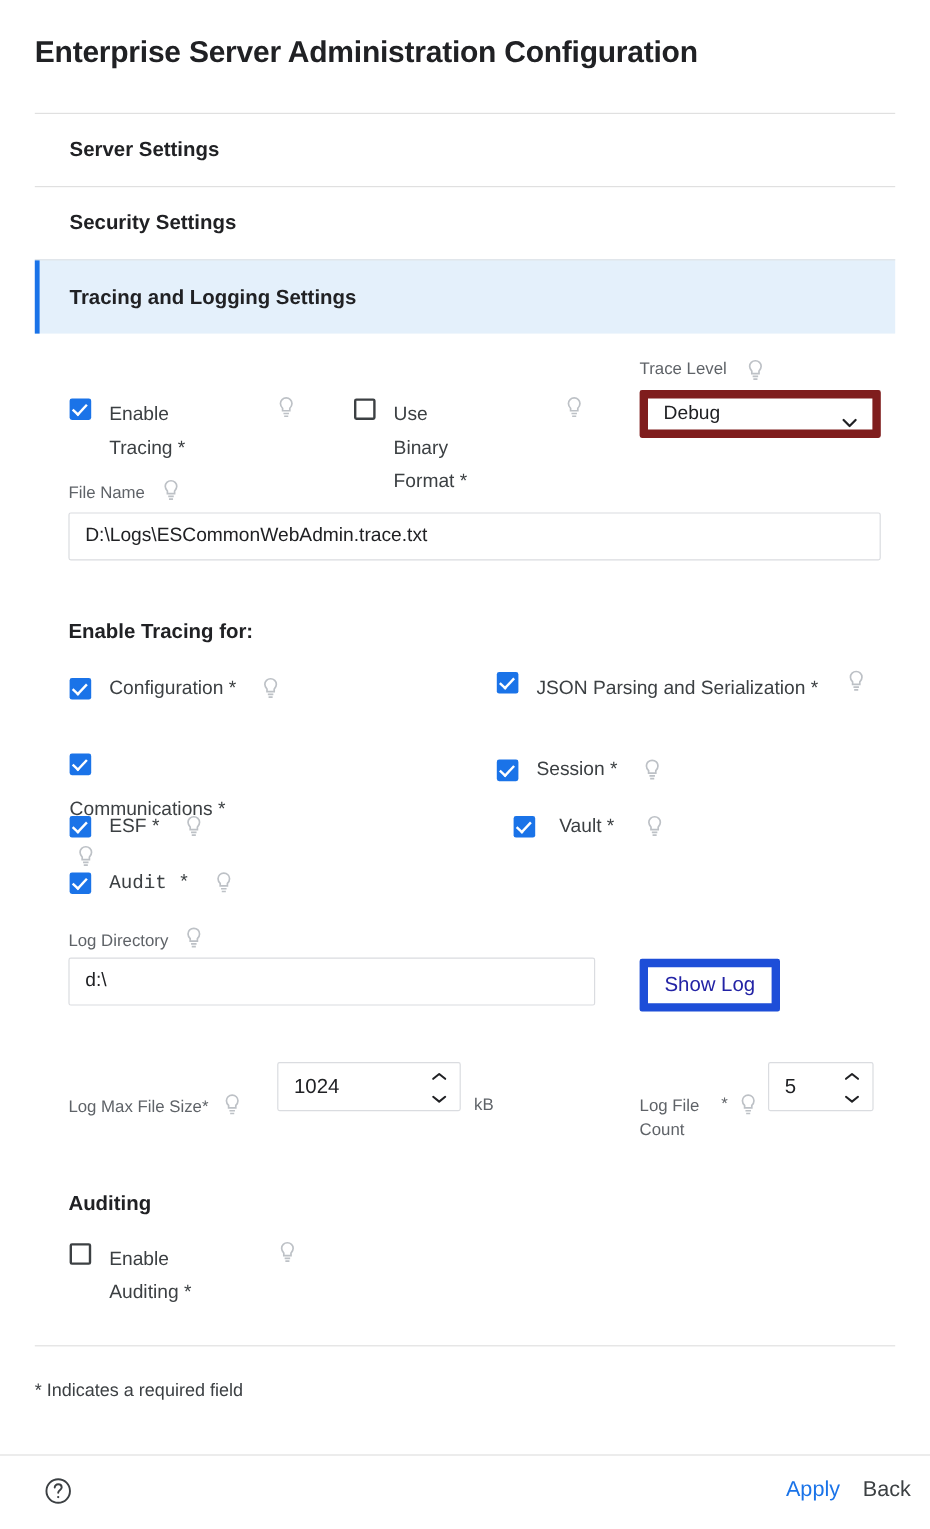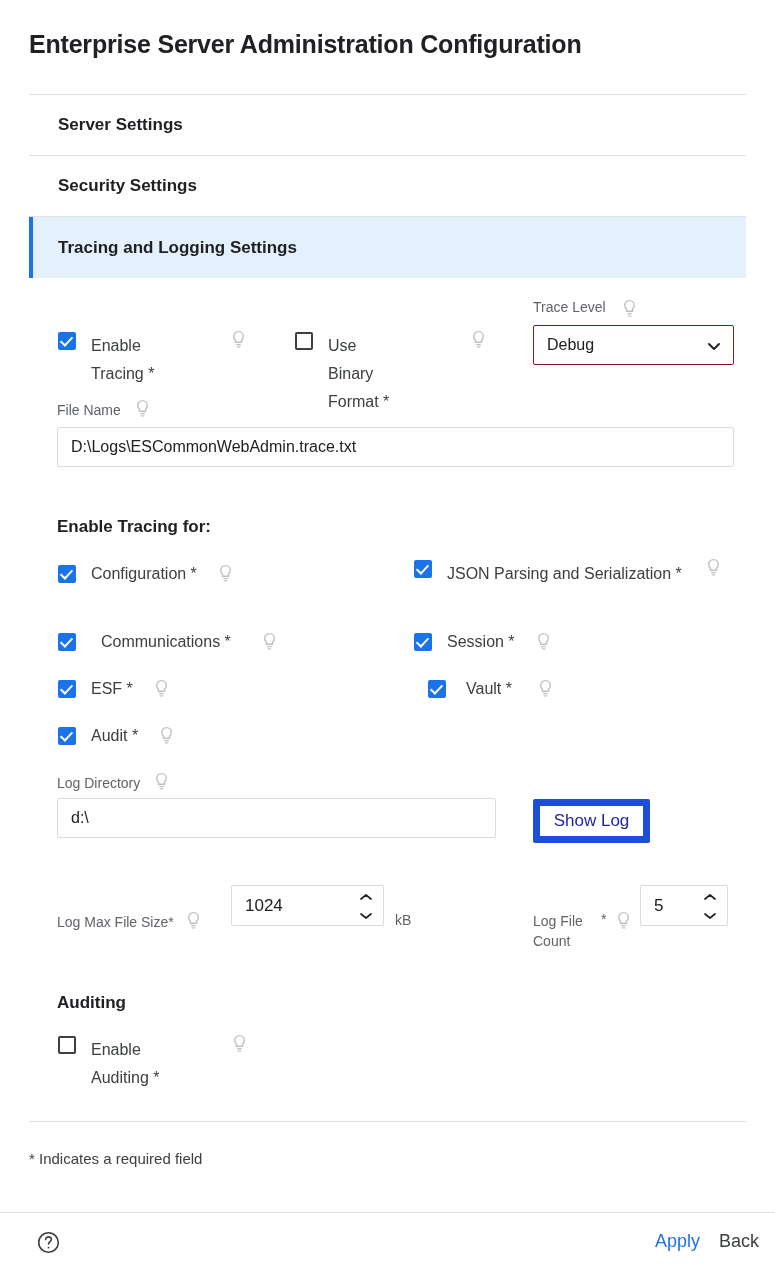--- a/index.html
+++ b/index.html
@@ -66,21 +66,21 @@
   .tinput {
     border: 1px solid #dadce0; background: #fff; border-radius: 2px;
     font-size: 16px; color: #202124; padding: 0 13px;
     display: flex; align-items: center;
     font-family: "Liberation Sans", sans-serif;
   }
 
   
   .sel-wrap { position: absolute; }
   .sel {
-    position: relative; border: 1px solid #7f1d1d; background: #fff; border-radius: 2px;
+    position: relative; border: 7px solid #7f1d1d; background: #fff; border-radius: 2px;
     height: 40px; display: flex; align-items: center; padding: 0 13px;
     font-size: 16px; color: #202124;
   }
   .chev { position: absolute; right: 12px; top: 13px; width: 14px; height: 14px; }
   .chev svg { display:block; }
 
   
   .spin { position: relative; border: 1px solid #dadce0; background: #fff; border-radius: 2px;
           height: 41px; display:flex; align-items:center; padding: 0 13px; font-size: 17px; color:#202124; }
   .spin .arrows { position: absolute; right: 10px; top: 7px; display: flex; flex-direction: column;
@@ -185,21 +185,21 @@
     <span class="cb on"></span>
     <span class="lbl-chk">Configuration *</span>
     <span class="bulb" style="margin-left:6px;">
       <svg viewBox="0 0 15 21" width="15" height="21" fill="none" stroke="#bdc1c6" stroke-width="1.4">
           <path d="M7.5 1.6c-2.7 0-4.8 2.1-4.8 4.7 0 1.7.9 3 1.8 3.9v2.1h6v-2.1c.9-.9 1.8-2.2 1.8-3.9 0-2.6-2.1-4.7-4.8-4.7z"></path>
           <path d="M5.2 14.6h4.6M5.8 16.9h3.4"></path>
         </svg>
     </span>
   </div>
 
-  <div class="row" style="left:58px; top:628px; gap:25px; align-items:center;">
+  <div class="row" style="left:58px; top:628px; gap:15px; flex-direction:column;">
     <span class="cb on"></span>
     <span class="lbl-chk">Communications *</span>
     <span class="bulb" style="margin-left:6px;">
       <svg viewBox="0 0 15 21" width="15" height="21" fill="none" stroke="#bdc1c6" stroke-width="1.4">
           <path d="M7.5 1.6c-2.7 0-4.8 2.1-4.8 4.7 0 1.7.9 3 1.8 3.9v2.1h6v-2.1c.9-.9 1.8-2.2 1.8-3.9 0-2.6-2.1-4.7-4.8-4.7z"></path>
           <path d="M5.2 14.6h4.6M5.8 16.9h3.4"></path>
         </svg>
     </span>
   </div>
 
@@ -207,21 +207,21 @@
     <span class="cb on"></span>
     <span class="lbl-chk">ESF *</span>
     <span class="bulb" style="margin-left:6px;">
       <svg viewBox="0 0 15 21" width="15" height="21" fill="none" stroke="#bdc1c6" stroke-width="1.4">
           <path d="M7.5 1.6c-2.7 0-4.8 2.1-4.8 4.7 0 1.7.9 3 1.8 3.9v2.1h6v-2.1c.9-.9 1.8-2.2 1.8-3.9 0-2.6-2.1-4.7-4.8-4.7z"></path>
           <path d="M5.2 14.6h4.6M5.8 16.9h3.4"></path>
         </svg>
     </span>
   </div>
 
-  <div class="row" style="left:58px; top:722px; gap:15px; align-items:center;">
+  <div class="row" style="left:58px; top:722px; gap:15px; align-items:center;font-family:Liberation Mono, monospace;">
     <span class="cb on"></span>
     <span class="lbl-chk">Audit *</span>
     <span class="bulb" style="margin-left:6px;">
       <svg viewBox="0 0 15 21" width="15" height="21" fill="none" stroke="#bdc1c6" stroke-width="1.4">
           <path d="M7.5 1.6c-2.7 0-4.8 2.1-4.8 4.7 0 1.7.9 3 1.8 3.9v2.1h6v-2.1c.9-.9 1.8-2.2 1.8-3.9 0-2.6-2.1-4.7-4.8-4.7z"></path>
           <path d="M5.2 14.6h4.6M5.8 16.9h3.4"></path>
         </svg>
     </span>
   </div>
 

